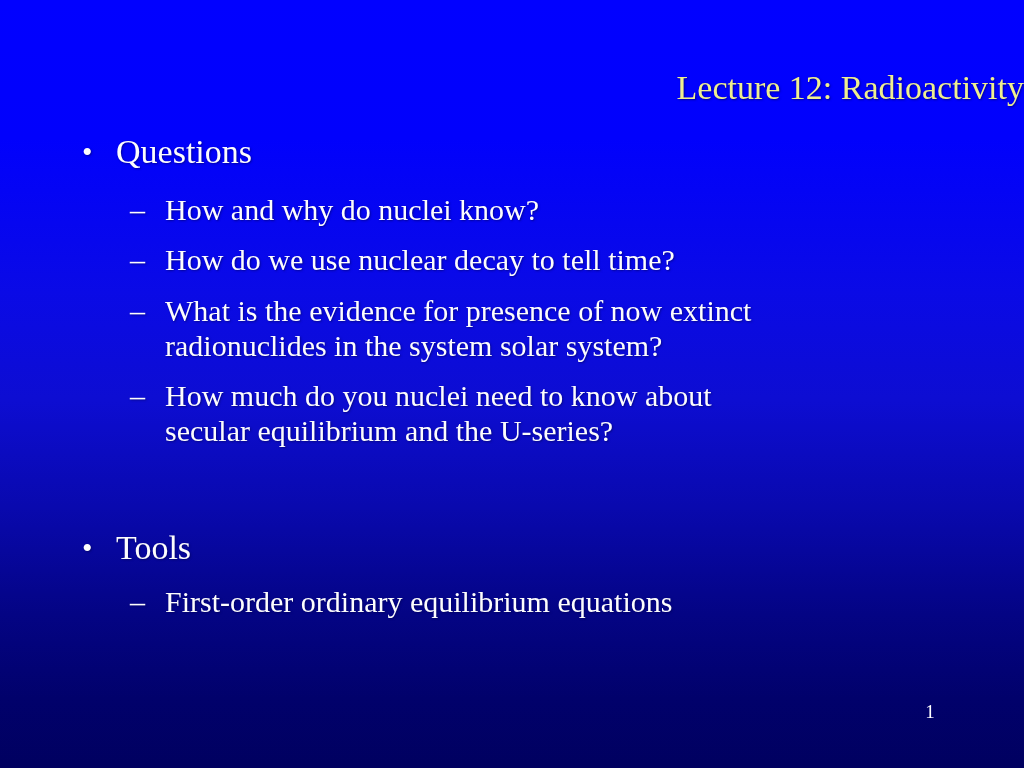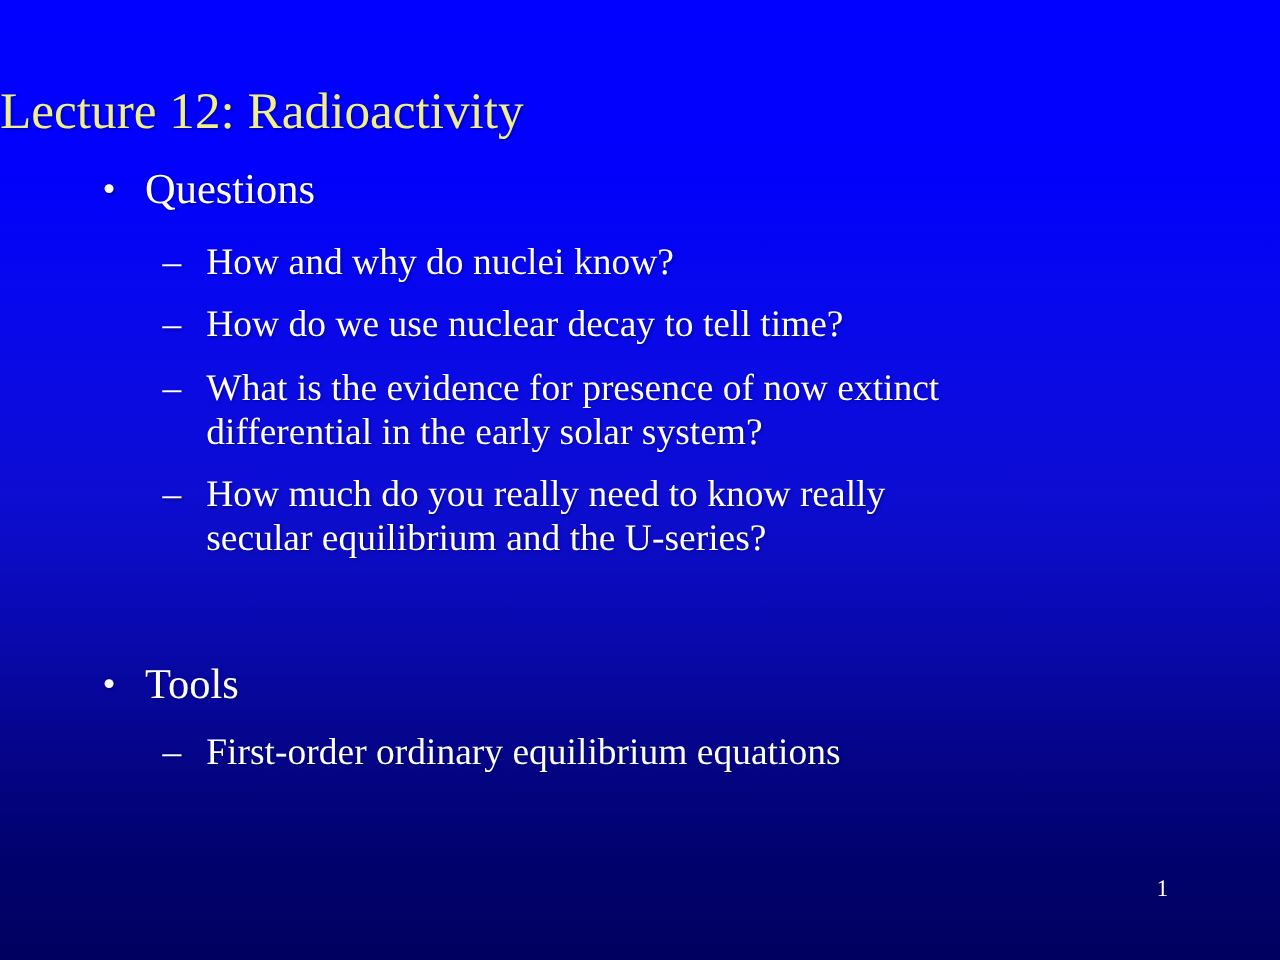--- a/index.html
+++ b/index.html
@@ -24,22 +24,22 @@
       #0909ae 66%,
       #040484 80%,
       #01016b 91%,
       #000060 100%);
   }
   .slide-title {
     position: absolute;
     top: 68px;
     left: 0;
     width: 1024px;
-    text-align: left;
-    font-size: 41px;
+    text-align: right;
+    font-size: 34px;
     line-height: 40px;
     color: #efef8f;
     text-shadow: 1px 1px 2px rgba(0,0,70,0.55);
   }
   .row {
     position: absolute;
     display: flex;
     align-items: flex-start;
     color: #fdfdfd;
     text-shadow: 1px 1px 2px rgba(0,0,70,0.5);
@@ -104,26 +104,26 @@
   </div>
 
   <div class="row l2 r2">
     <span class="marker">–</span>
     <span class="btext">How do we use nuclear decay to tell time?</span>
   </div>
 
   <div class="row l2 r3">
     <span class="marker">–</span>
     <span class="btext">What is the evidence for presence of now extinct
-differential in the early solar system?</span>
+radionuclides in the system solar system?</span>
   </div>
 
   <div class="row l2 r4">
     <span class="marker">–</span>
-    <span class="btext">How much do you really need to know really
+    <span class="btext">How much do you nuclei need to know about
 secular equilibrium and the U-series?</span>
   </div>
 
   <div class="row l1 r5">
     <span class="marker">•</span>
     <span class="btext">Tools</span>
   </div>
 
   <div class="row l2 r6">
     <span class="marker">–</span>

